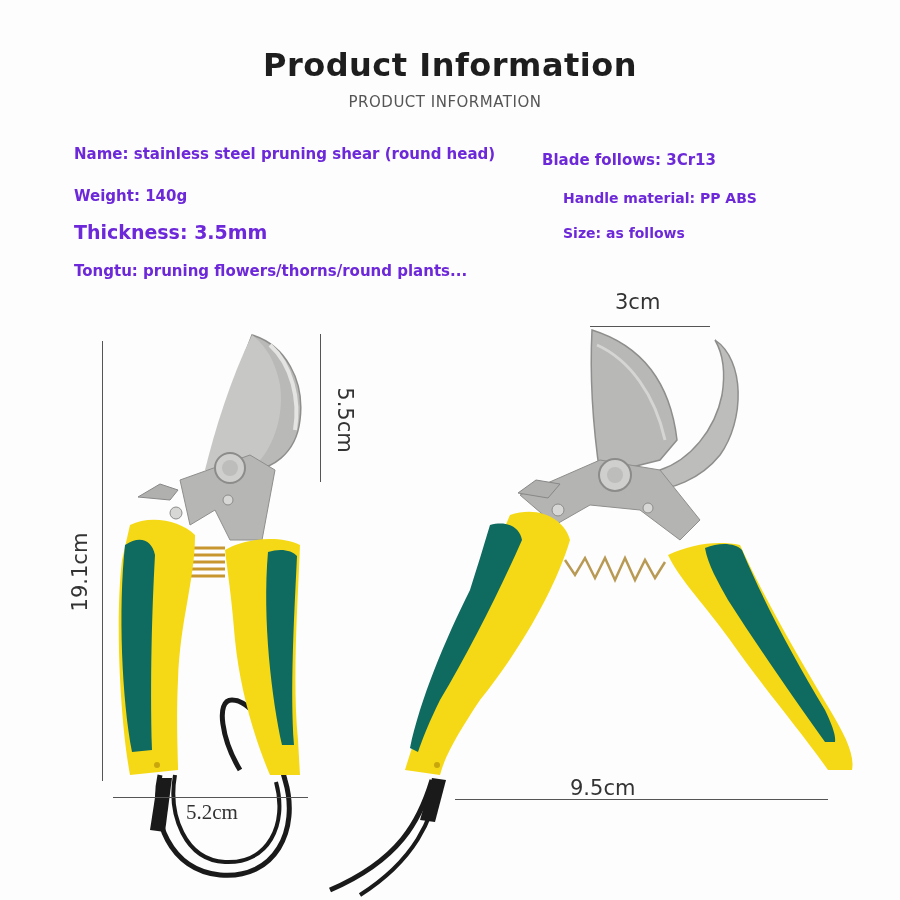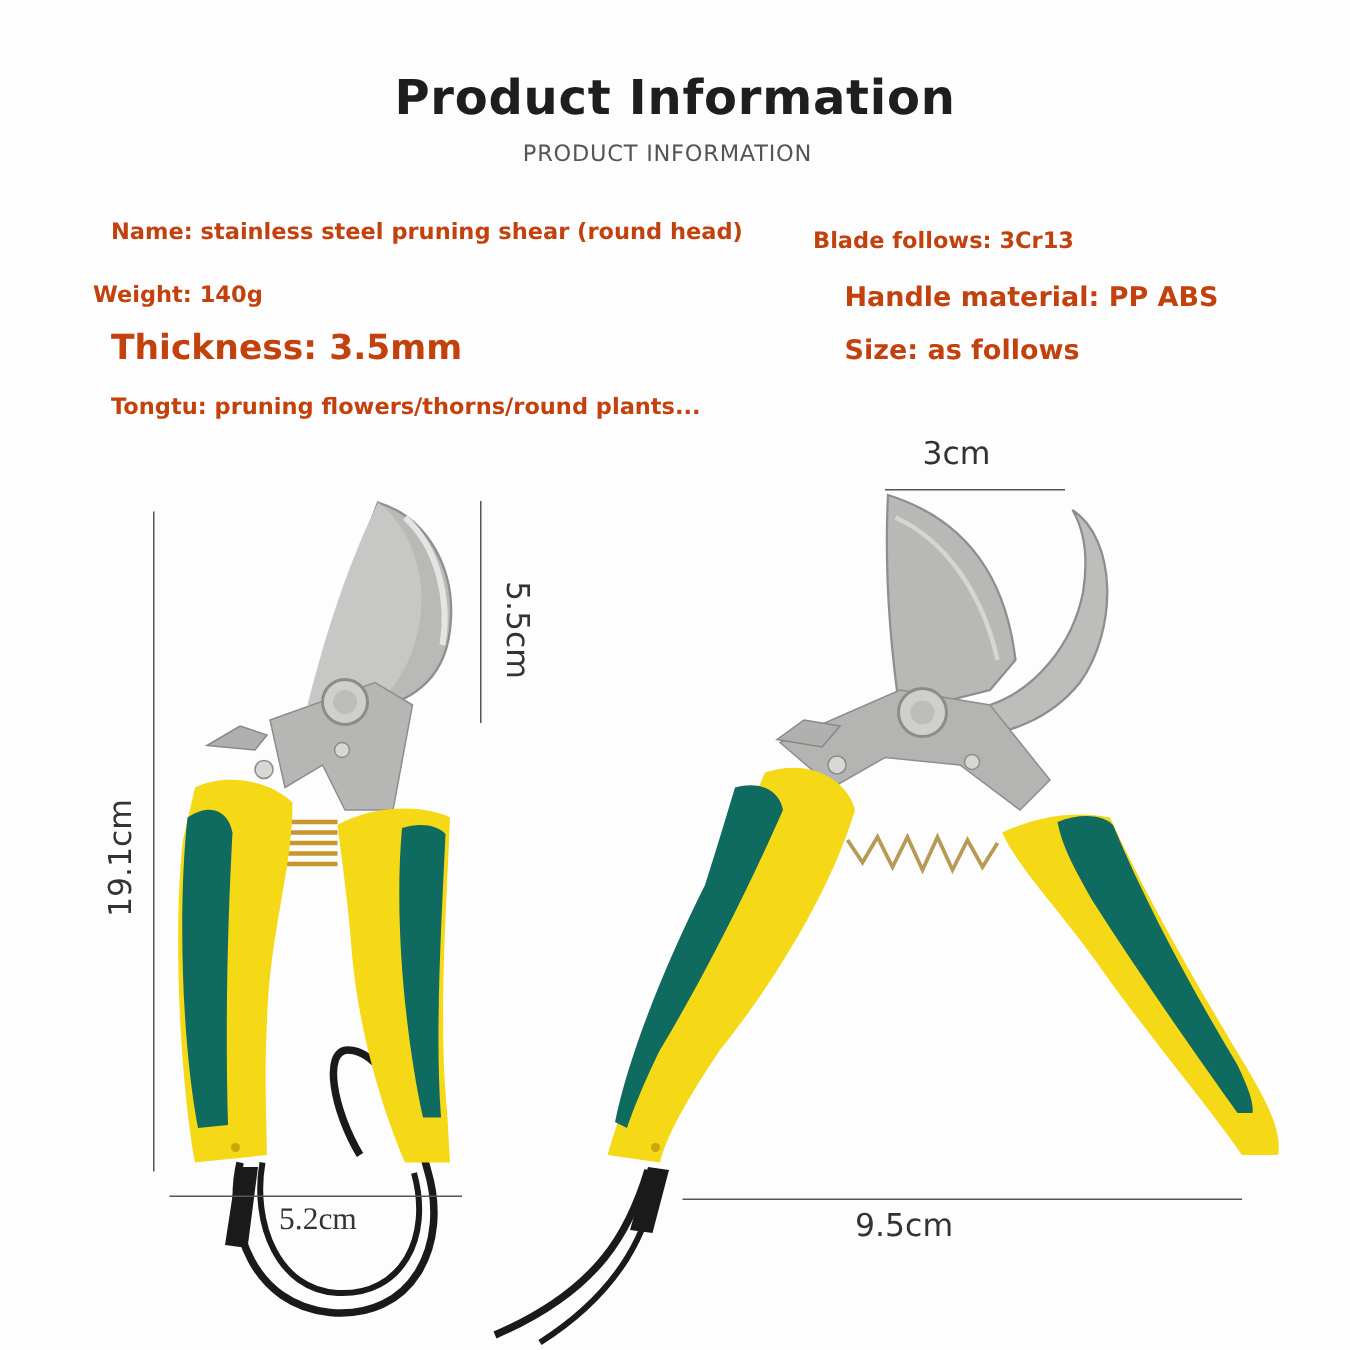--- a/index.html
+++ b/index.html
@@ -1,35 +1,35 @@
 <!DOCTYPE html>
 <html><head>
 <meta charset="utf-8">
 <style>
   html, body { margin:0; padding:0; }
   body { width:900px; height:900px; background:#fdfdfd; position:relative; overflow:hidden; font-family:"DejaVu Sans", sans-serif; color:#1c1c1c; }
   .abs { position:absolute; }
   .title { left:0; width:900px; top:46px; text-align:center; font-size:32px; font-weight:bold; letter-spacing:0.5px; color:#1e1e1e; }
   .subtitle { left:0; width:890px; top:93px; text-align:center; font-size:15px; color:#555; letter-spacing:0.5px; }
-  .spec { font-weight:bold; font-size:15px; color:#c2410c; line-height:17px; }
-  .spec.small { font-size:18px; }
-  .spec.big { font-size:23px; }
+  .spec { font-weight:bold; font-size:15px; color:#6d28d9; line-height:17px; }
+  .spec.small { font-size:14px; }
+  .spec.big { font-size:19px; }
   .dim { font-family:"DejaVu Sans", sans-serif; font-size:21px; color:#333; }
   .line-h { height:1px; background:#555; }
   .line-v { width:1px; background:#555; }
   svg { position:absolute; left:0; top:0; }
 </style>
 </head>
 <body>
 
 <div class="abs title">Product Information</div>
 <div class="abs subtitle">PRODUCT INFORMATION</div>
 
 <div class="abs spec" style="left:74px; top:146px; width:470px;">Name: stainless steel pruning shear (round head)</div>
-<div class="abs spec" style="left:62px; top:188px;text-align:center;">Weight: 140g</div>
+<div class="abs spec" style="left:74px; top:188px;text-align:center;">Weight: 140g</div>
 <div class="abs spec big" style="left:74px; top:224px;">Thickness: 3.5mm</div>
 <div class="abs spec" style="left:74px; top:263px;">Tongtu: pruning flowers/thorns/round plants...</div>
 
 <div class="abs spec" style="left:542px; top:152px;">Blade follows: 3Cr13</div>
 <div class="abs spec small" style="left:563px; top:190px;">Handle material: PP ABS</div>
 <div class="abs spec small" style="left:563px; top:225px;">Size: as follows</div>
 
 <svg width="900" height="900" viewBox="0 0 900 900">
 
   <g>
@@ -102,13 +102,13 @@
 <div class="abs line-v" style="left:320px; top:334px; height:148px;"></div>
 <div class="abs dim" style="left:305px; top:408px; transform:rotate(90deg); transform-origin:center; width:80px; text-align:center;">5.5cm</div>
 
 <div class="abs line-h" style="left:113px; top:797px; width:195px;"></div>
 <div class="abs dim" style="left:186px; top:800px;font-family:Liberation Serif, serif;">5.2cm</div>
 
 <div class="abs line-h" style="left:590px; top:326px; width:120px;"></div>
 <div class="abs dim" style="left:615px; top:290px;">3cm</div>
 
 <div class="abs line-h" style="left:455px; top:799px; width:373px;"></div>
-<div class="abs dim" style="left:570px; top:805px;">9.5cm</div>
+<div class="abs dim" style="left:570px; top:776px;">9.5cm</div>
 
 </body></html>

